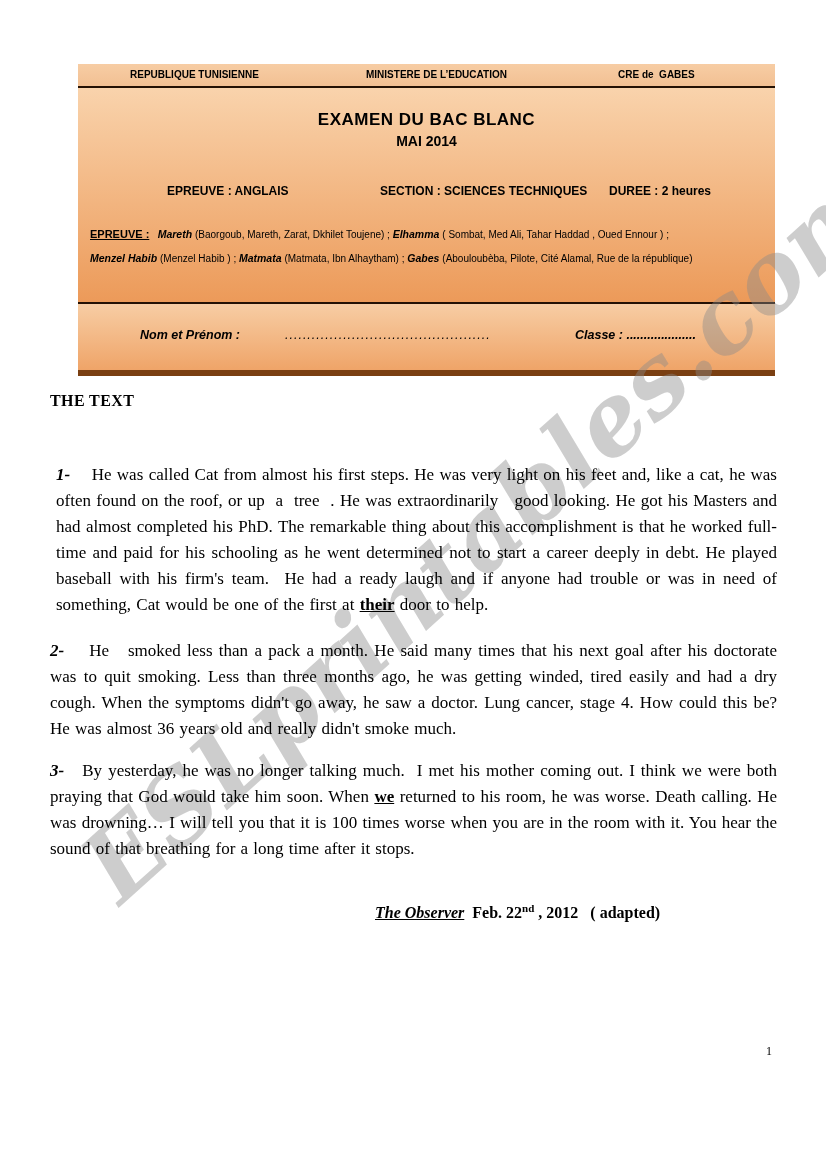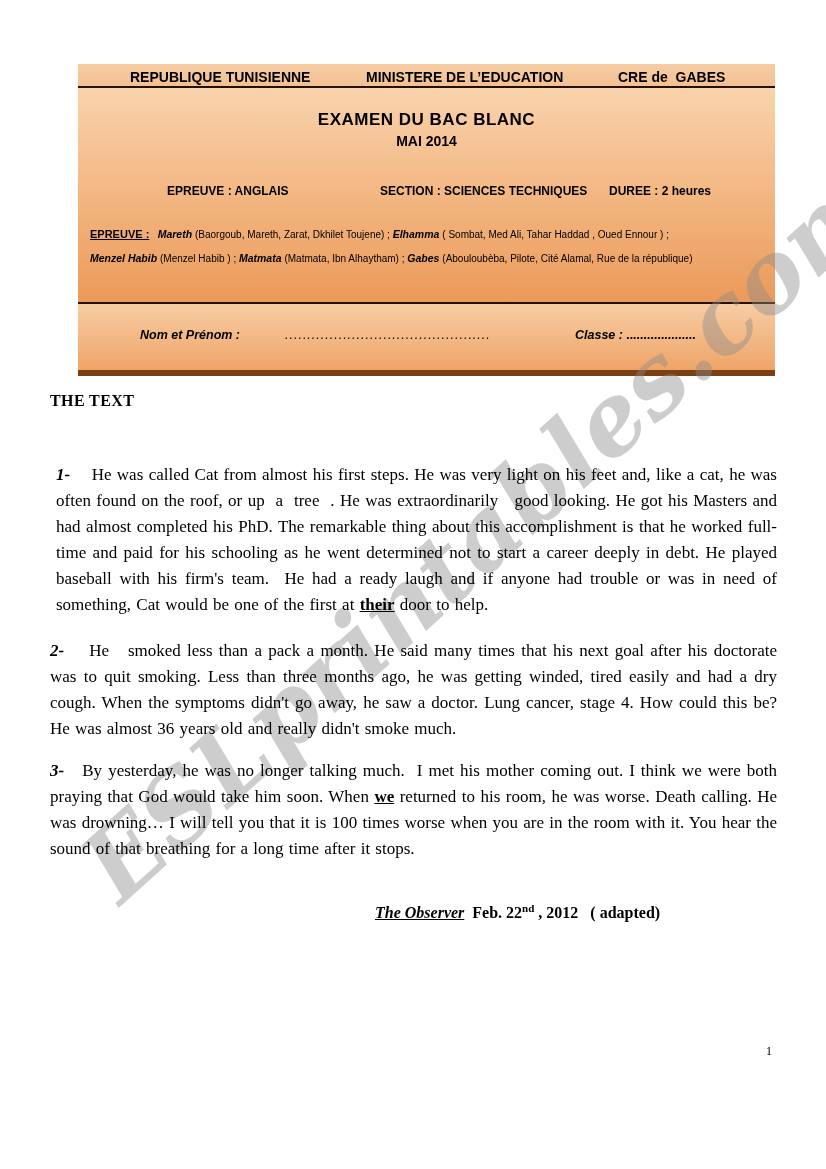--- a/index.html
+++ b/index.html
@@ -19,21 +19,21 @@
   
   .exam-box{
     position:absolute; left:78px; top:64px; width:697px; z-index:1;
     border-bottom:6px solid var(--border-brown);
     font-family:"Liberation Sans", sans-serif;
   }
   .strip{
     position:relative; height:24px;
     background:linear-gradient(var(--strip-light), var(--strip-dark));
     border-bottom:2px solid var(--line-dark);
-    font-weight:bold; font-size:14px;
+    font-weight:bold; font-size:10px;
   }
   .strip span{position:absolute; top:5px; white-space:pre;}
   .strip .s1{left:52px;} .strip .s2{left:288px;} .strip .s3{left:540px;}
 
   .mainsec{
     position:relative; height:216px;
     background:linear-gradient(var(--box-light), var(--box-dark));
     border-bottom:2px solid var(--line-dark);
   }
   .exam-title{ text-align:center; padding-top:22px; font-size:17px; font-weight:bold; letter-spacing:.5px;}

